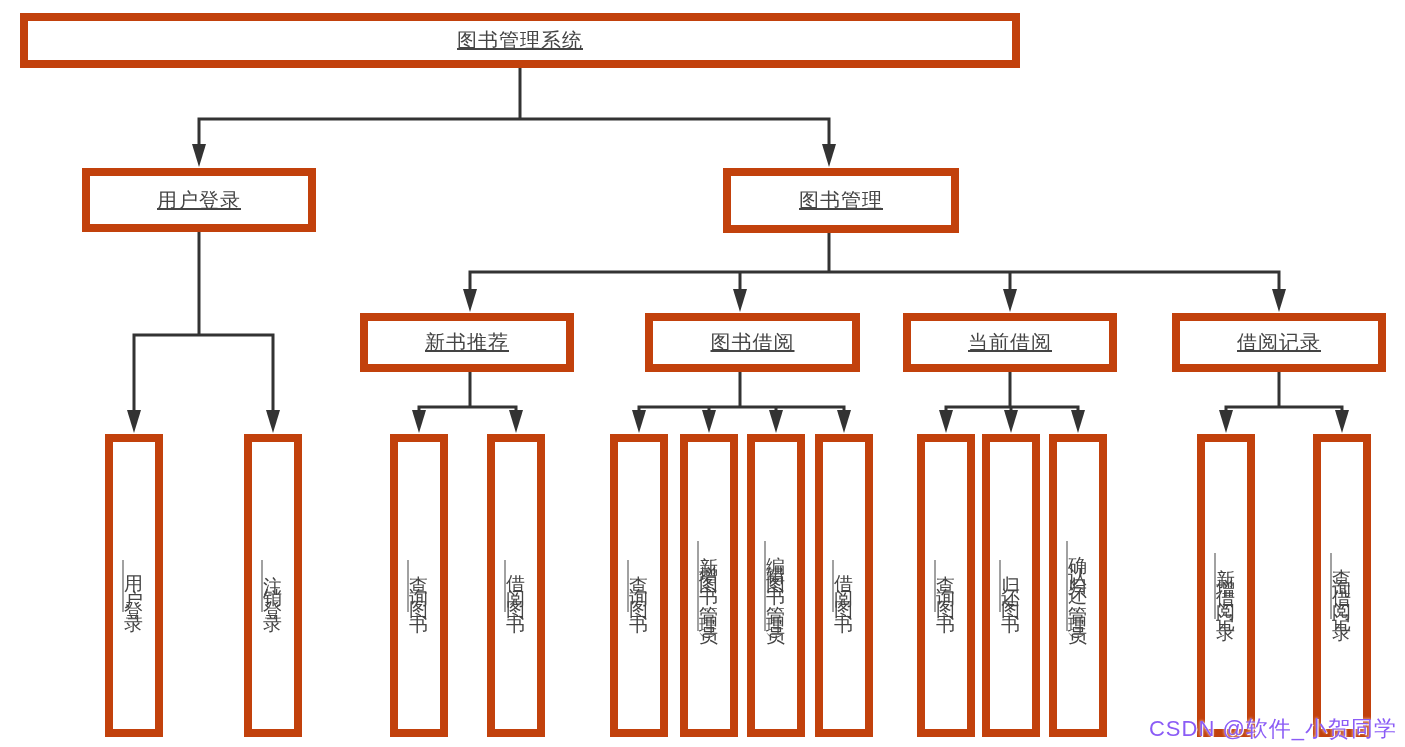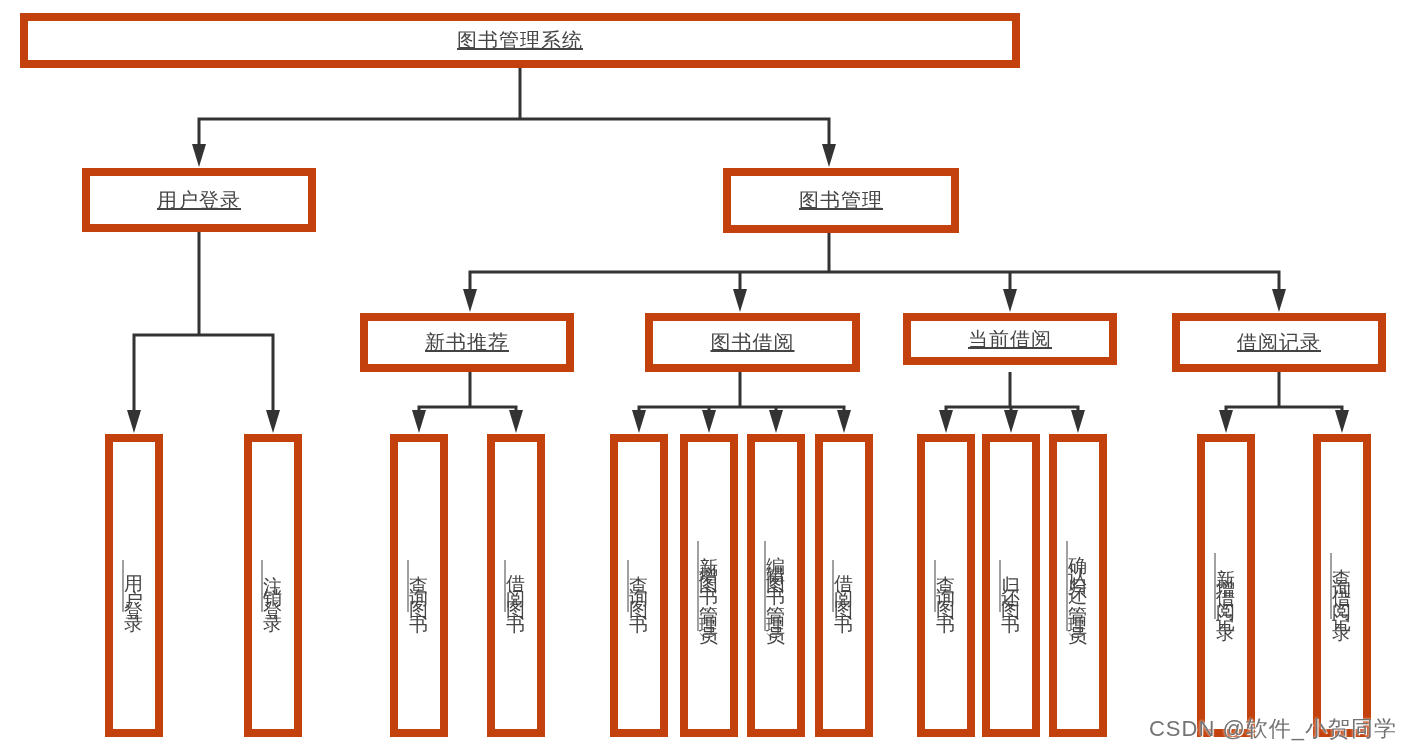--- a/index.html
+++ b/index.html
@@ -46,21 +46,21 @@
     color: #444444;
   }
   .v4 span { letter-spacing: 13px; }
   .v6 span { letter-spacing: 11px; }
   .v9 span { letter-spacing: 10px; }
   .watermark {
     position: absolute;
     top: 714px;
     right: 8px;
     font-size: 22px;
-    color: #737373;
+    color: #8b5cf6;
     letter-spacing: 1px;
     white-space: nowrap;
     text-shadow: 0 0 3px #ffffff, 1px 1px 0 #ffffff;
     z-index: 5;
   }
 </style>
 </head>
 <body>
 
 <div class="canvas">
@@ -123,21 +123,21 @@
   <div class="node hnode" style="left:711px; top:168px; width:236px; height:65px;margin-left:12px;">
     <span>图书管理</span>
   </div>
 
   <div class="node hnode" style="left:360px; top:313px; width:214px; height:59px;">
     <span>新书推荐</span>
   </div>
   <div class="node hnode" style="left:633px; top:313px; width:215px; height:59px;margin-left:12px;">
     <span>图书借阅</span>
   </div>
-  <div class="node hnode" style="left:903px; top:313px; width:214px; height:52px;">
+  <div class="node hnode" style="left:903px; top:313px; width:214px; height:59px;">
     <span>当前借阅</span>
   </div>
   <div class="node hnode" style="left:1172px; top:313px; width:214px; height:59px;">
     <span>借阅记录</span>
   </div>
 
   <div class="node leaf v4" style="left:105px; top:434px; width:58px; height:303px;">
     <span>用户登录</span>
   </div>
   <div class="node leaf v4" style="left:244px; top:434px; width:58px; height:303px;">

